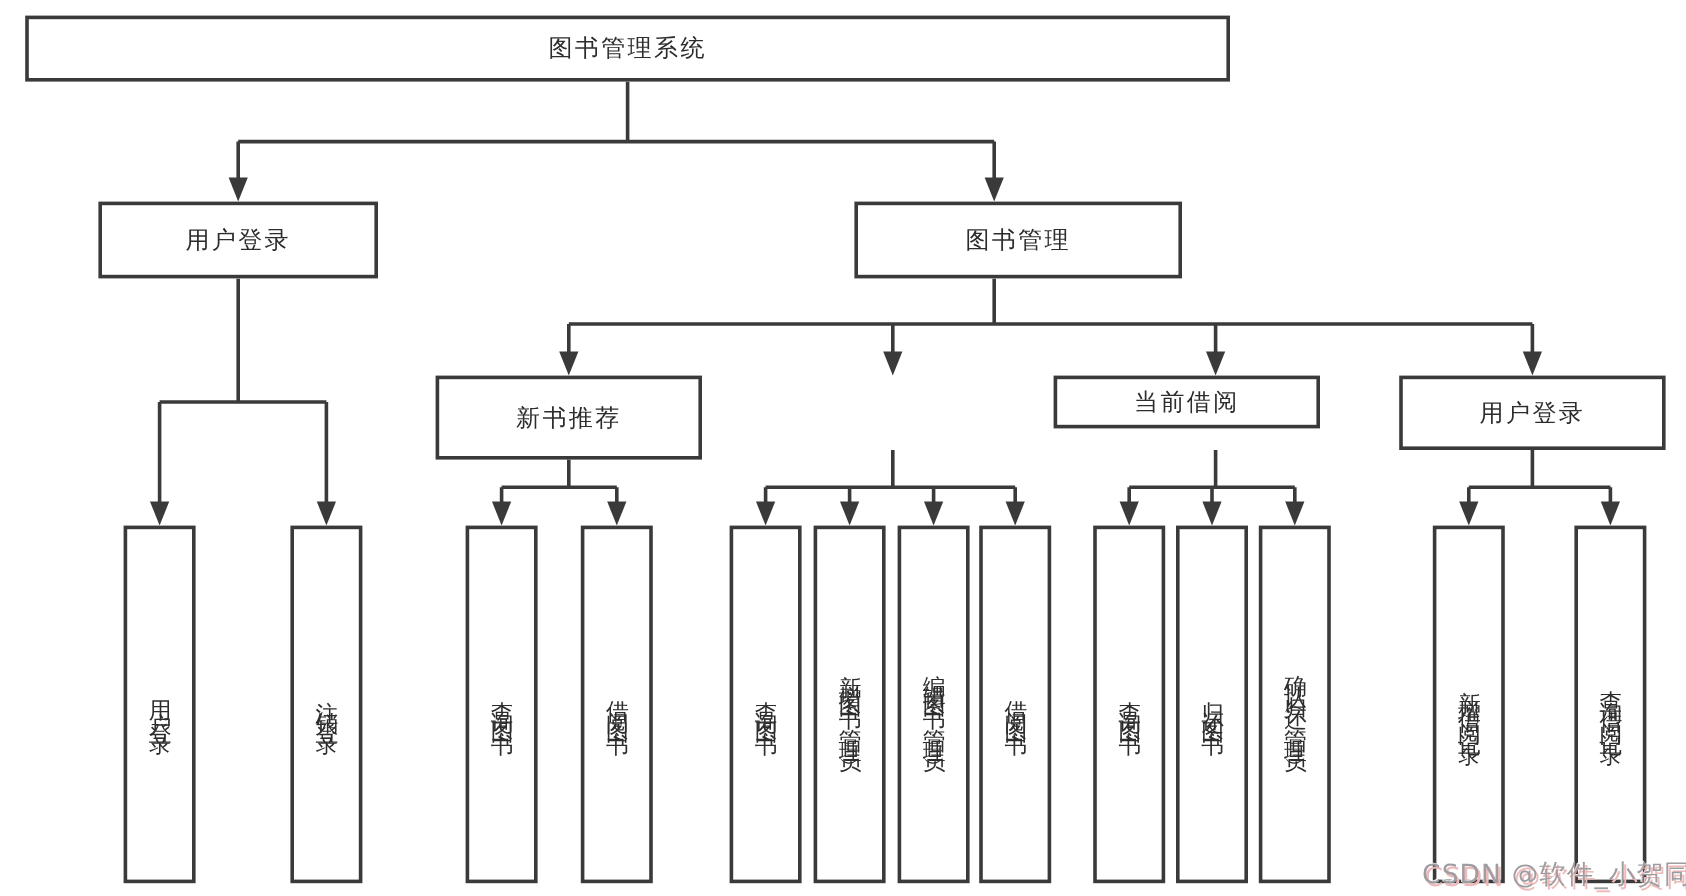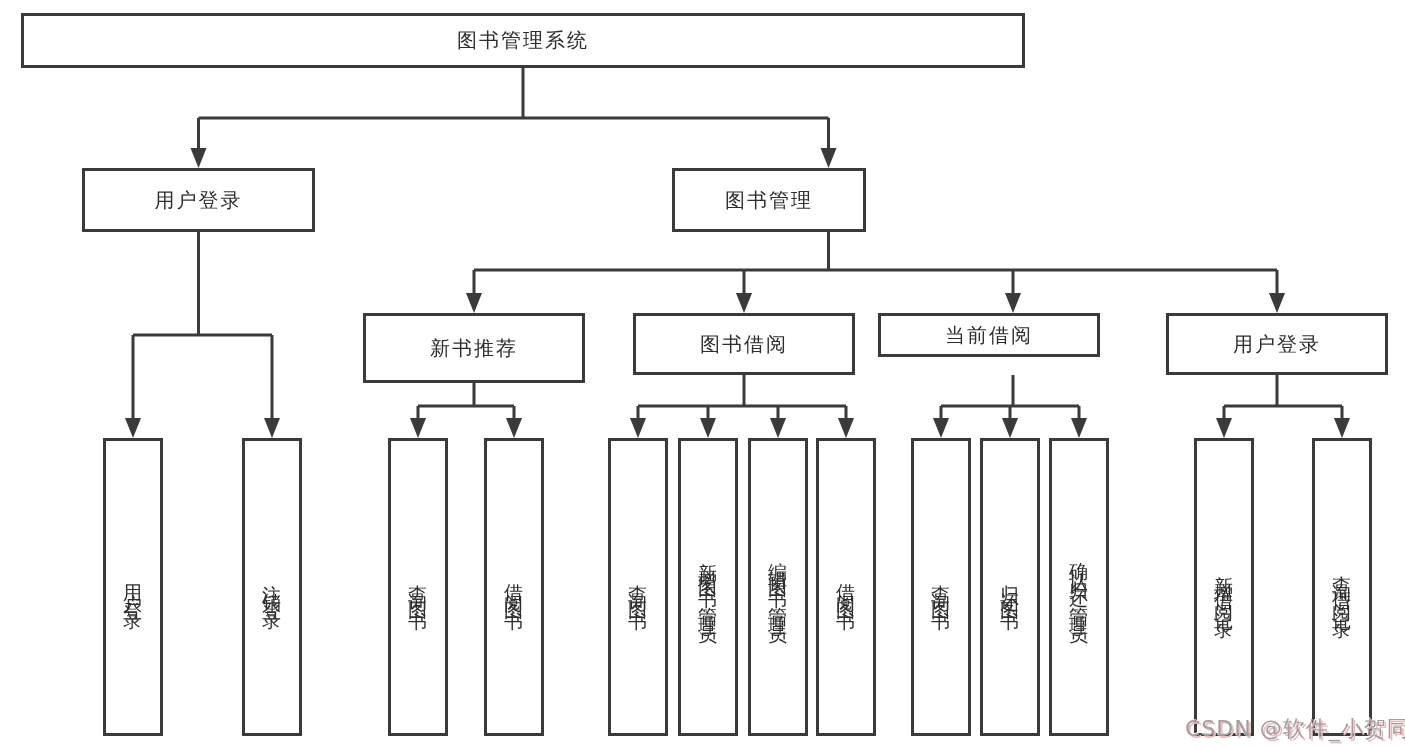--- a/index.html
+++ b/index.html
@@ -37,21 +37,21 @@
     writing-mode:vertical-rl;
     text-orientation:mixed;
     font-size:19px;
     letter-spacing:9px;
     line-height:1;
   }
   
   #root{left:21px;top:13px;width:1004px;height:55px;}
   
   #n-user-login{left:82px;top:168px;width:233px;height:64px;}
-  #n-book-mgmt{left:672px;top:168px;width:194px;height:64px;}
+  #n-book-mgmt{left:712px;top:168px;width:273px;height:64px;}
   
   #n-new-books{left:363px;top:313px;width:222px;height:70px;}
   #n-borrowing{left:633px;top:313px;width:222px;height:62px;}
   #n-current{left:878px;top:313px;width:222px;height:44px;}
   #n-records{left:1166px;top:313px;width:222px;height:62px;}
   
   .leaf{top:438px;width:60px;height:298px;}
   #l-user-login{left:103px;}
   #l-logout{left:242px;}
   #l-nb-query{left:388px;}
@@ -124,21 +124,20 @@
       <polygon points="1334,418 1350,418 1342,438"></polygon>
     </g>
   </svg>
 
   <div class="node h" id="root">图书管理系统</div>
 
   <div class="node h" id="n-user-login">用户登录</div>
   <div class="node h" id="n-book-mgmt">图书管理</div>
 
   <div class="node h" id="n-new-books">新书推荐</div>
-  <div class="node h" id="n-borrowing">图书借阅</div>
   <div class="node h" id="n-current">当前借阅</div>
   <div class="node h" id="n-records">用户登录</div>
 
   <div class="node v leaf" id="l-user-login">用户登录</div>
   <div class="node v leaf" id="l-logout">注销登录</div>
   <div class="node v leaf" id="l-nb-query">查询图书</div>
   <div class="node v leaf" id="l-nb-borrow">借阅图书</div>
   <div class="node v leaf" id="l-bb-query">查询图书</div>
   <div class="node v leaf" id="l-bb-add">新增图书（管理员）</div>
   <div class="node v leaf" id="l-bb-edit">编辑图书（管理员）</div>

